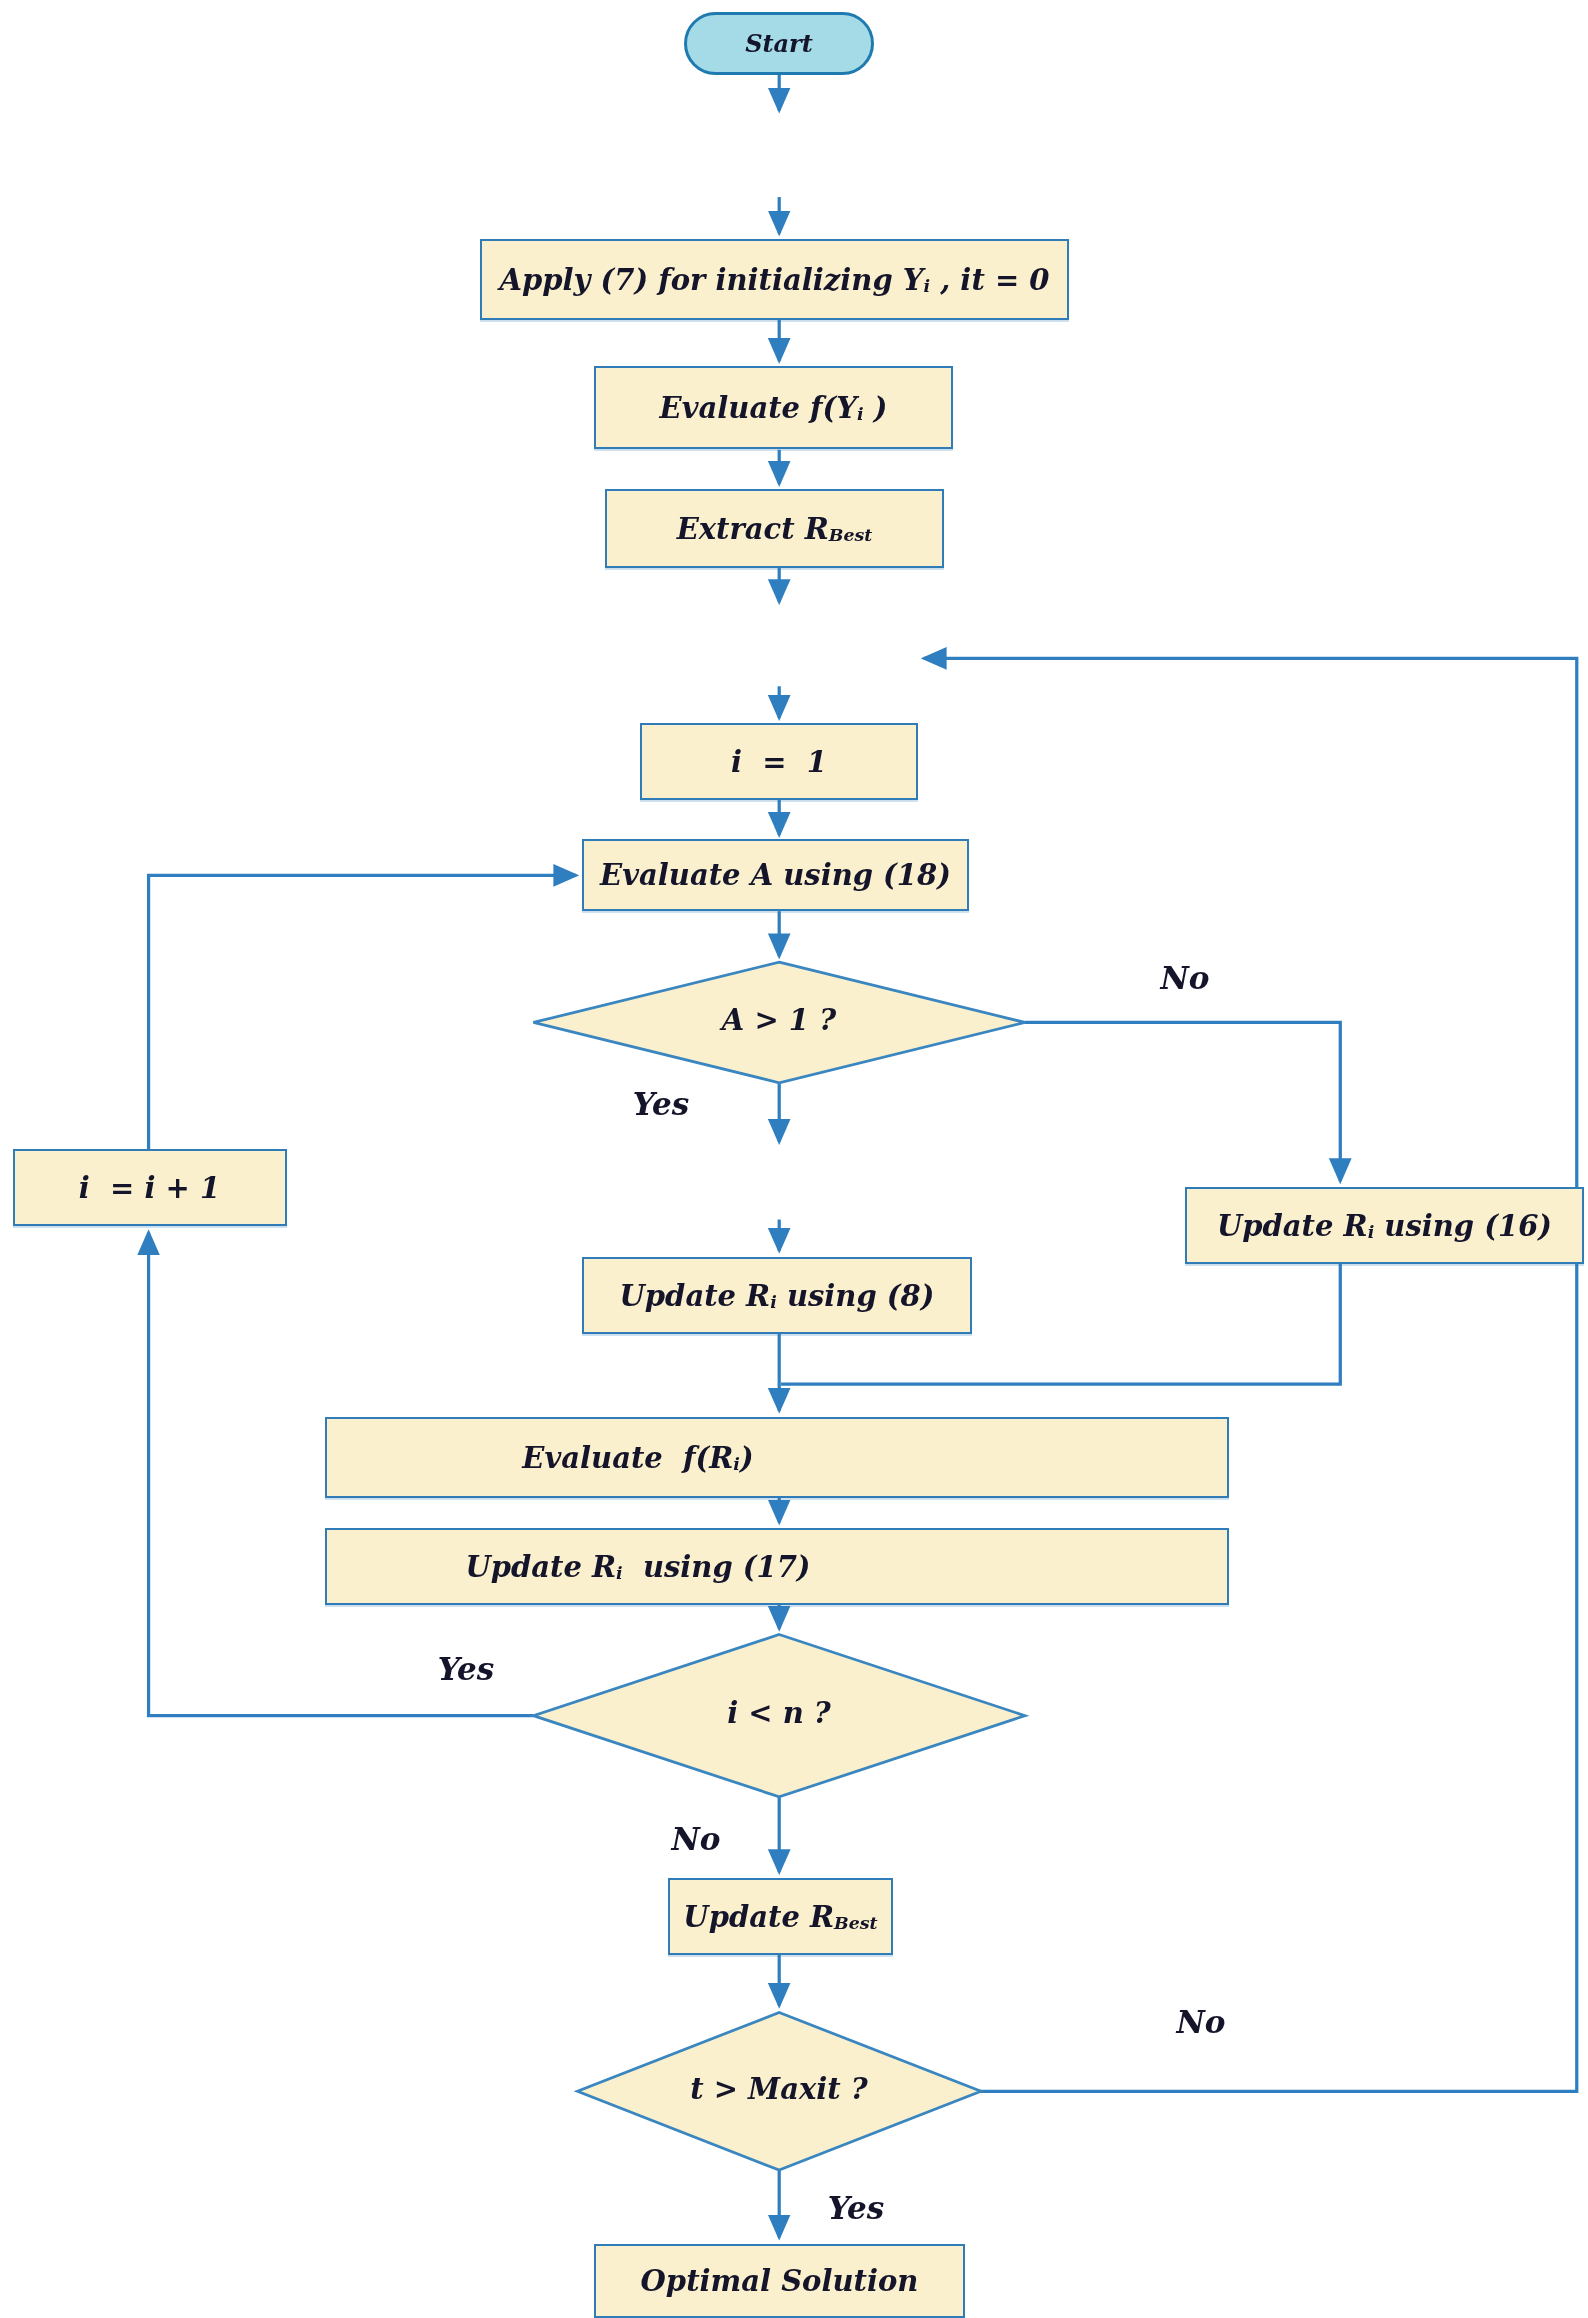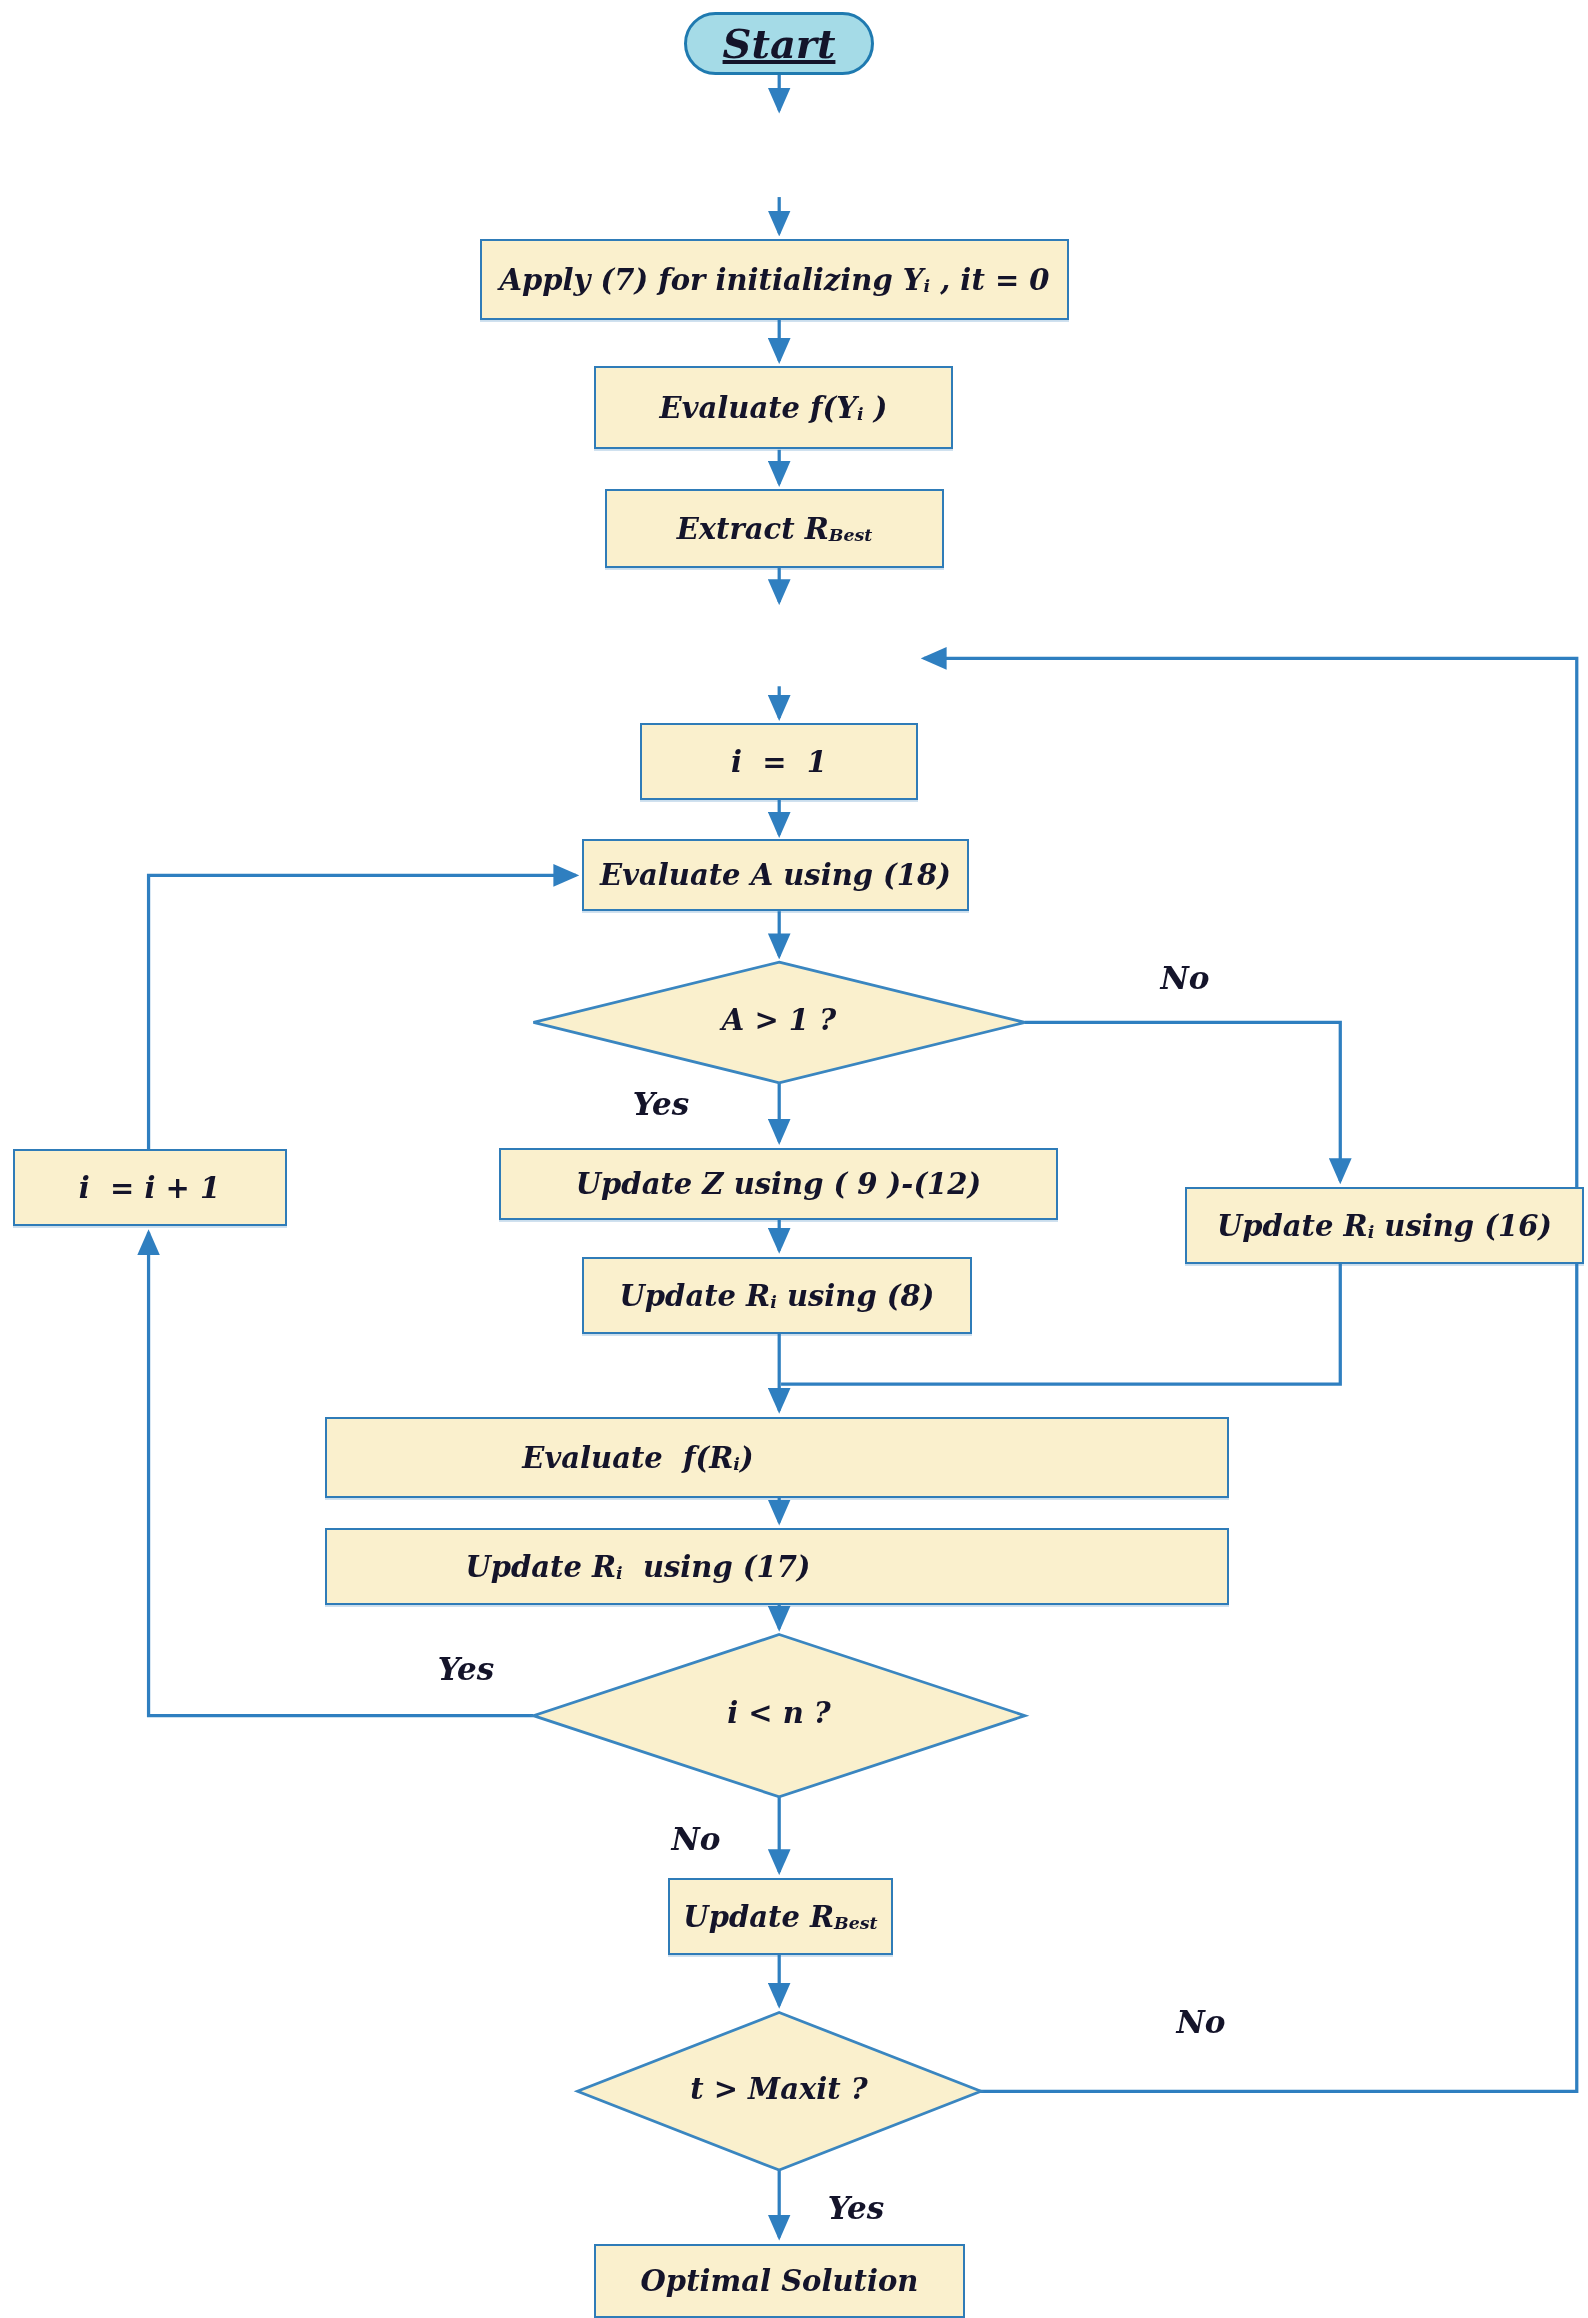--- a/index.html
+++ b/index.html
@@ -18,21 +18,21 @@
        font-family:"DejaVu Serif","Liberation Serif",serif;}
   .canvas{position:absolute;inset:0;}
   svg.connectors{position:absolute;left:0;top:0;width:1589px;height:2408px;}
   path.edge{fill:none;stroke:var(--connector-color);stroke-width:7;}
   polygon.decision{fill:var(--decision-fill);stroke:var(--decision-border);stroke-width:6;}
   .arrowhead-fill{fill:var(--connector-color);}
   .node{position:absolute;box-sizing:border-box;display:flex;align-items:center;justify-content:center;
         color:var(--text-color);font-style:italic;font-weight:700;font-size:29px;text-align:center;}
   .process{background:var(--process-fill);border:2.8px solid var(--process-border);
            box-shadow:0 1.9px 0 rgba(47,124,184,.25);}
-  .terminator{border-radius:35px;border:3.7px solid var(--terminator-border);font-size:40px;text-decoration:underline;}
+  .terminator{border-radius:35px;border:3.7px solid var(--terminator-border);font-size:24px;}
   .terminator.start{background:var(--terminator-start-fill);}
   .shift-left{padding-right:278px;}
   .txt{white-space:pre;}
   .sub{font-size:0.60em;vertical-align:-0.14em;}
   .dlabel{position:absolute;transform:translate(-50%,-50%);color:var(--text-color);
           font-style:italic;font-weight:700;font-size:29px;white-space:pre;text-align:center;}
   .elabel{position:absolute;transform:translate(-50%,-50%);color:var(--text-color);
           font-style:italic;font-weight:700;font-size:31px;white-space:pre;}
 </style>
 </head>
@@ -94,23 +94,20 @@
 
 
   <div class="node process" style="left:640px;top:723px;width:278px;height:77px;">
     <span class="txt">i  =  1</span>
   </div>
 
   <div class="node process" style="left:582px;top:839px;width:387px;height:72px;">
     <span class="txt">Evaluate A using (18)</span>
   </div>
 
-  <div class="node process" style="left:499px;top:1148px;width:559px;height:72px;">
-    <span class="txt">Update Z using ( 9 )-(12)</span>
-  </div>
 
   <div class="node process" style="left:582px;top:1257px;width:390px;height:77px;">
     <span class="txt"><span>Update R</span><span class="sub">i</span><span> using (8)</span></span>
   </div>
 
   <div class="node process" style="left:1145px;top:1187px;width:399px;height:77px;margin-left:40px;">
     <span class="txt"><span>Update R</span><span class="sub">i</span><span> using (16)</span></span>
   </div>
 
   <div class="node process shift-left" style="left:325px;top:1417px;width:904px;height:81px;">

